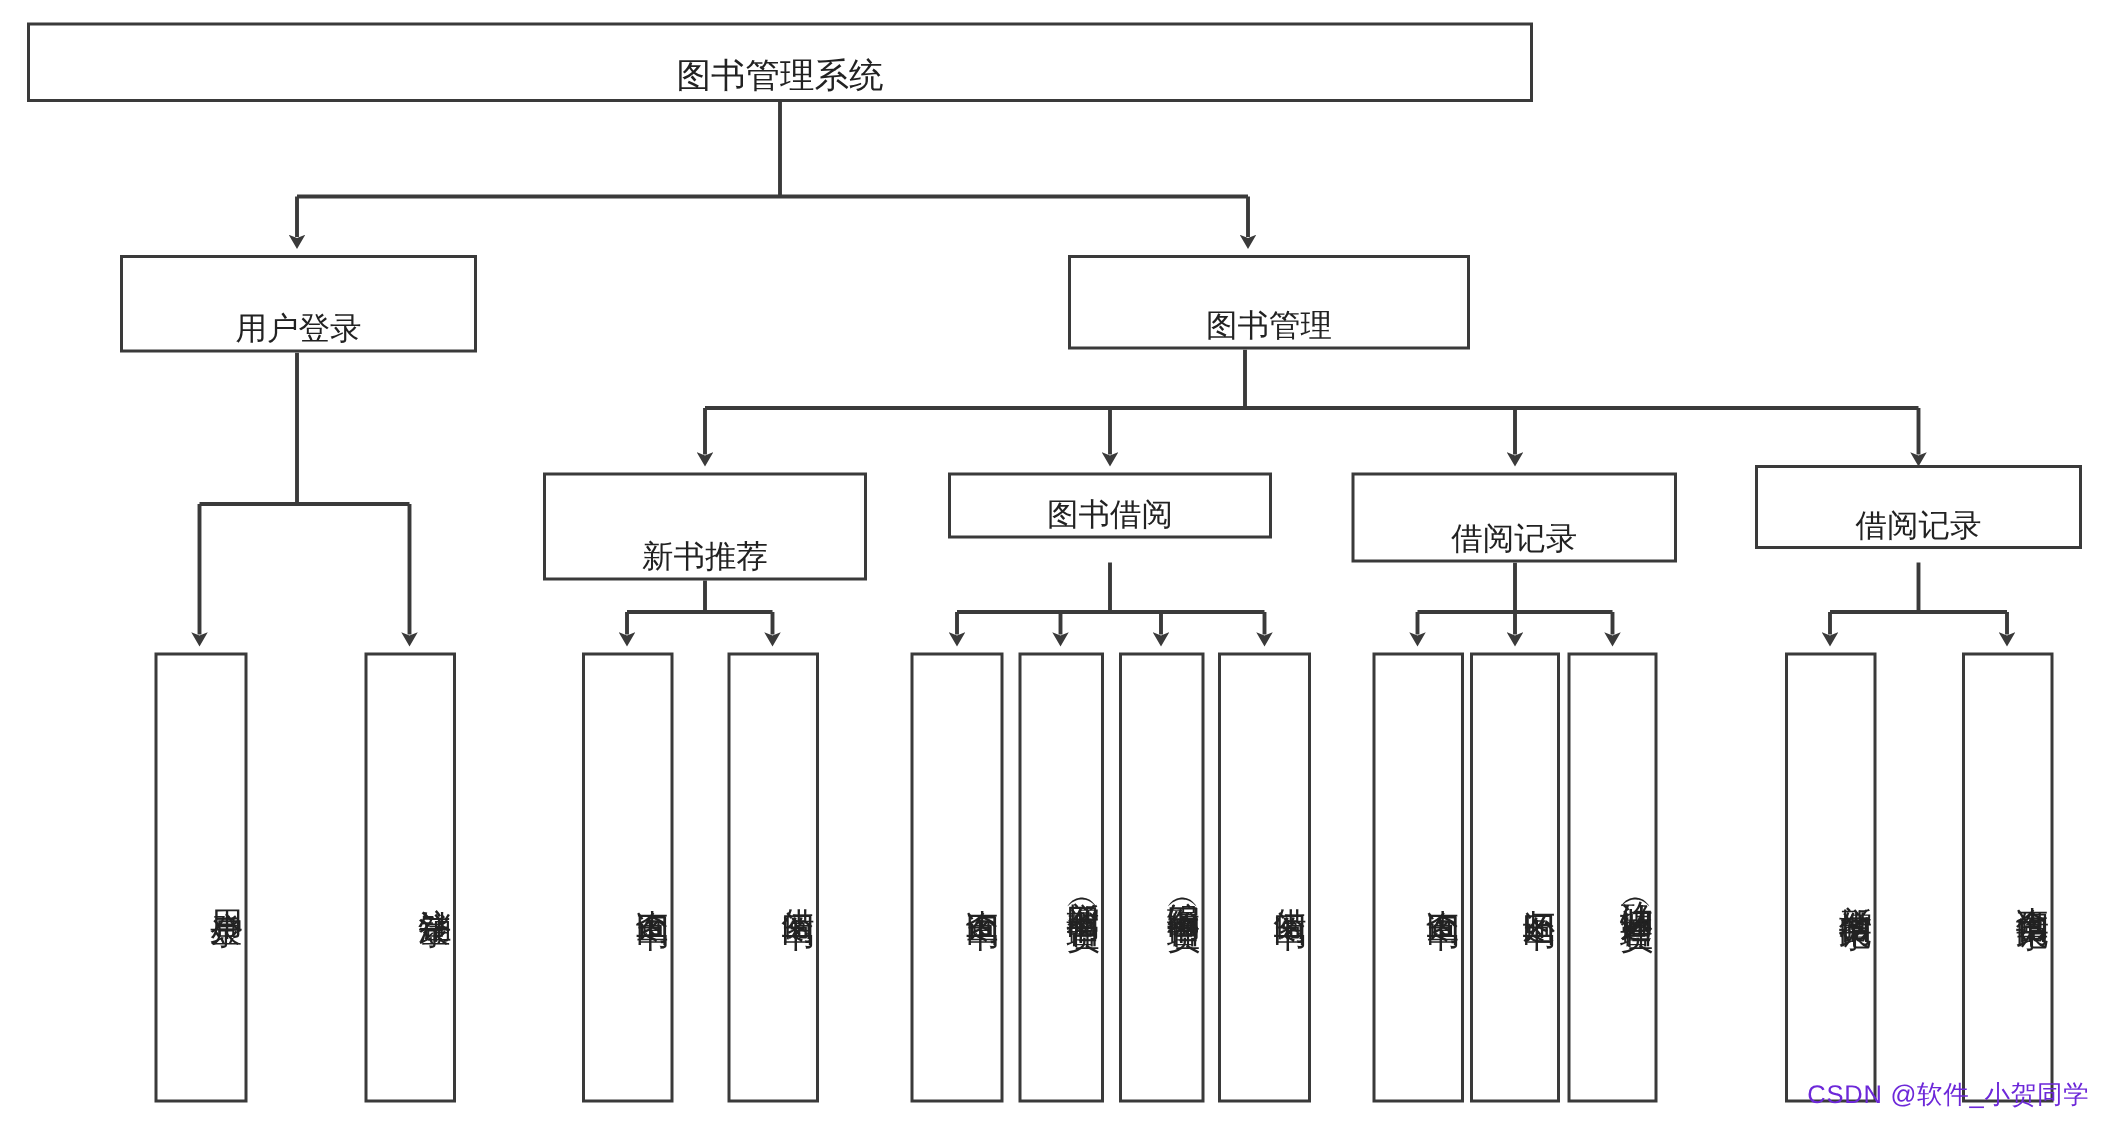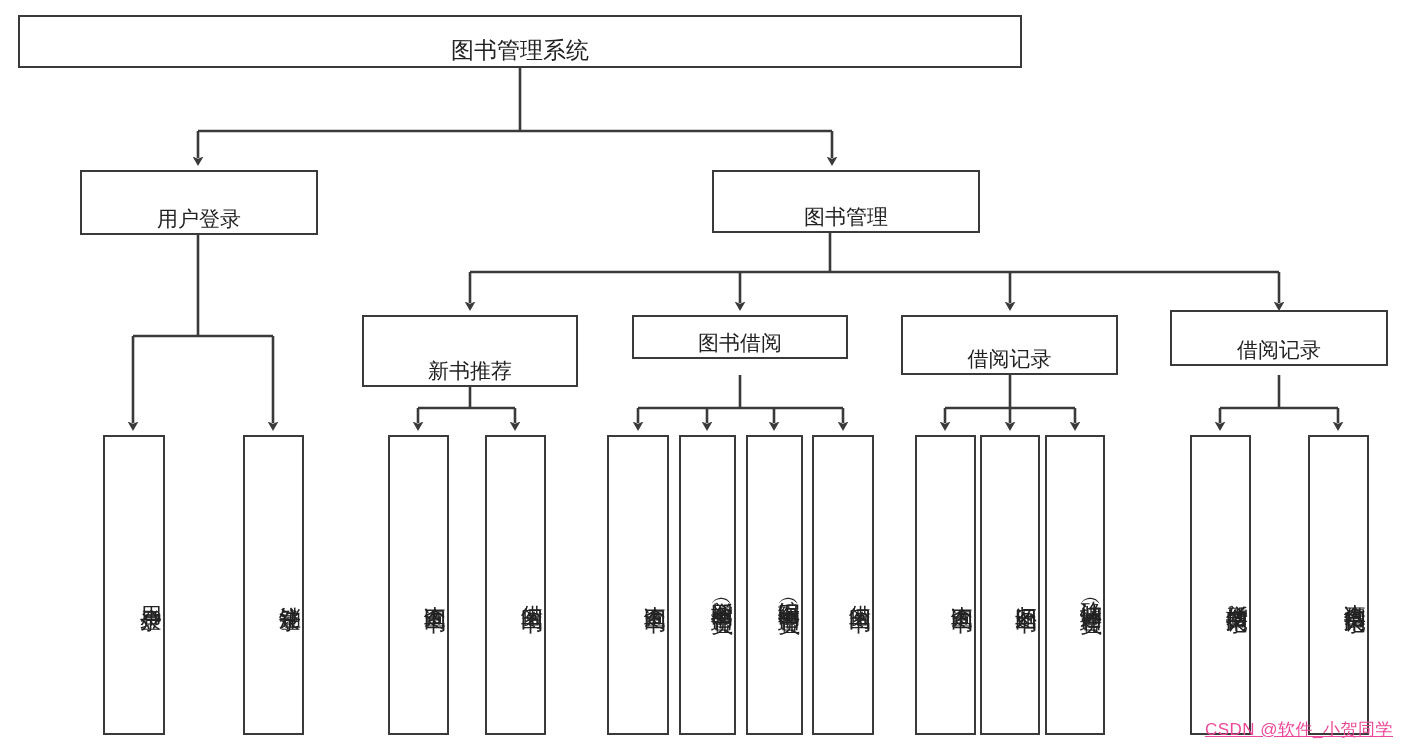--- a/index.html
+++ b/index.html
@@ -27,25 +27,24 @@
     align-items:flex-start;
     justify-content:center;
     padding-top:14px;
     line-height:1.05;
   }
   .node-label{display:block;white-space:nowrap;}
   .watermark{
     position:absolute;
     right:12px;bottom:6px;
     font-size:17px;
-    color:#ec4899;
+    color:#6d28d9;
     letter-spacing:0.5px;
     user-select:none;
     white-space:nowrap;
-    text-decoration:underline;
   }
 </style>
 </head>
 <body>
 
 <svg id="canvas" viewBox="0 0 1405 747" xmlns="http://www.w3.org/2000/svg">
   <defs>
     <marker id="arrow" markerWidth="10" markerHeight="11" refX="1.5" refY="5.5" orient="auto" markerUnits="userSpaceOnUse">
       <path d="M0,0 L9.5,5.5 L0,11 L2.2,5.5 Z" fill="#3a3a3a"></path>
     </marker>

